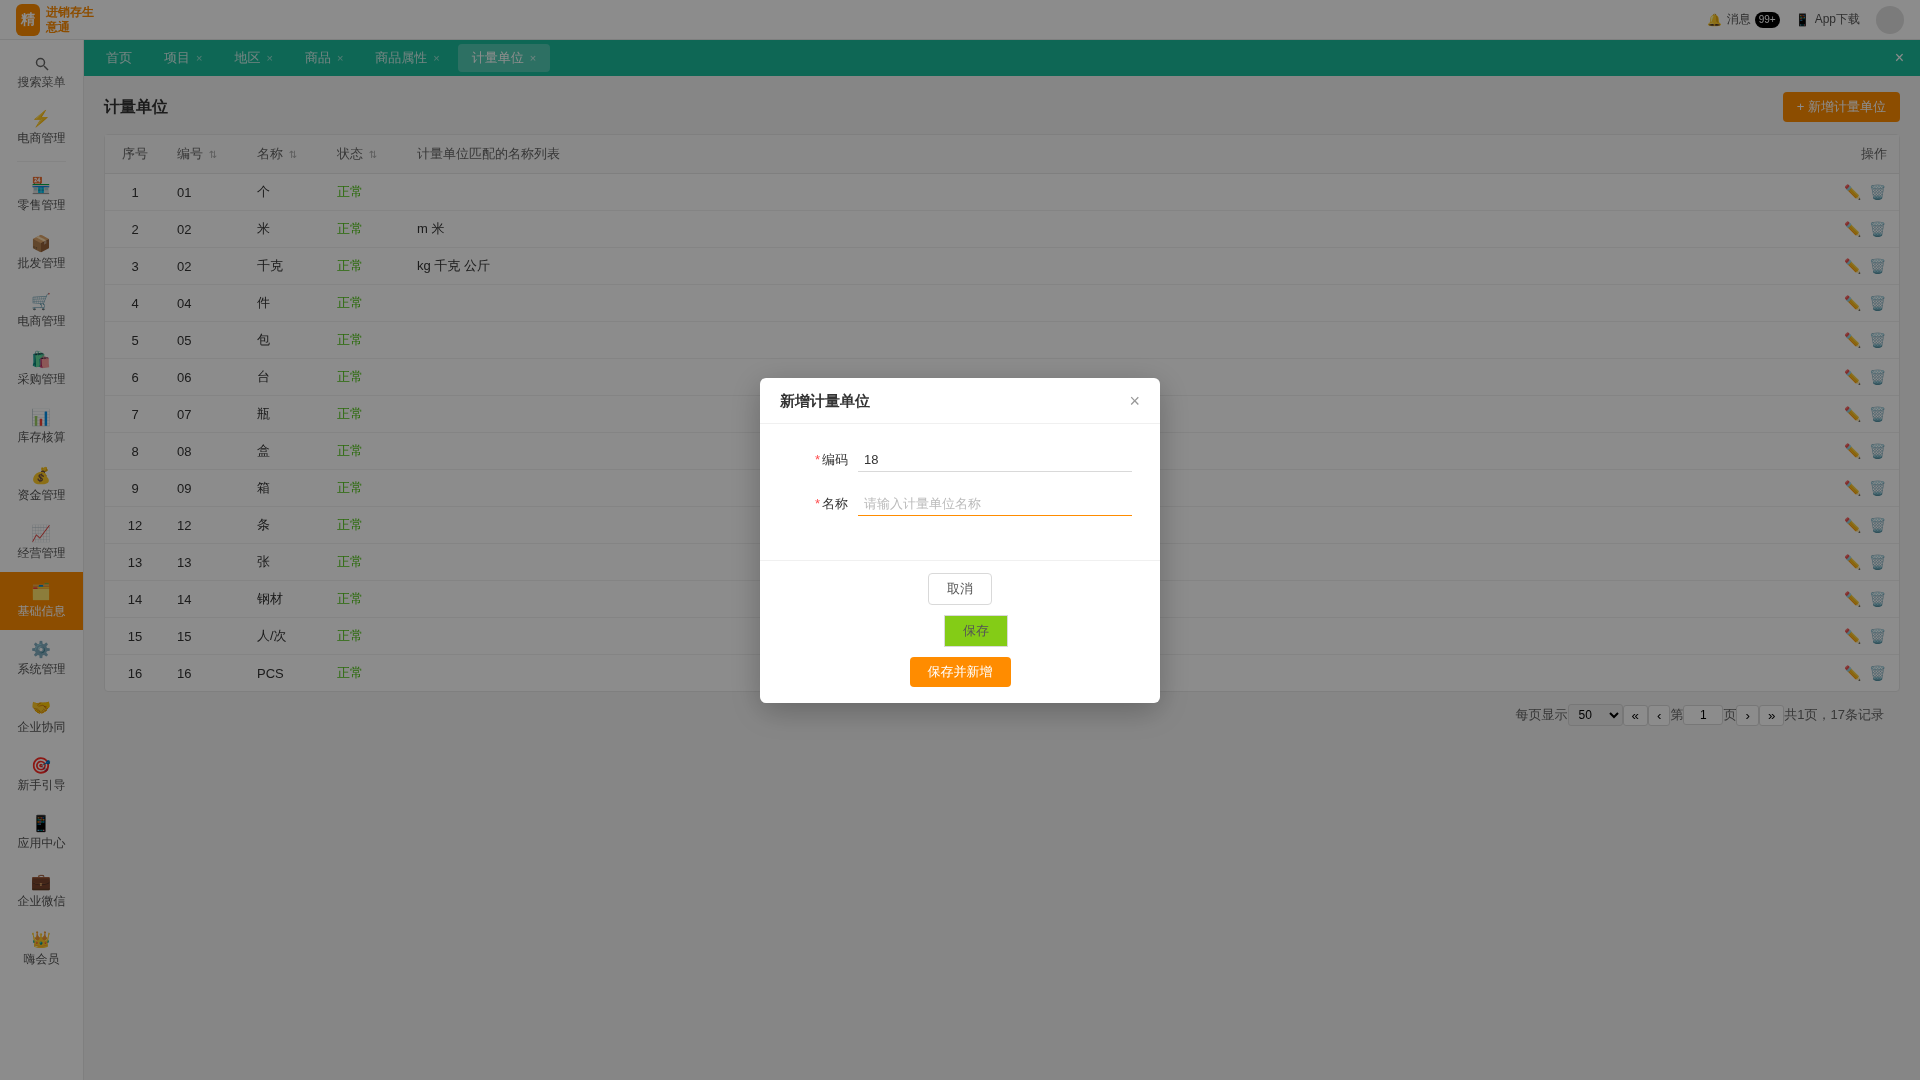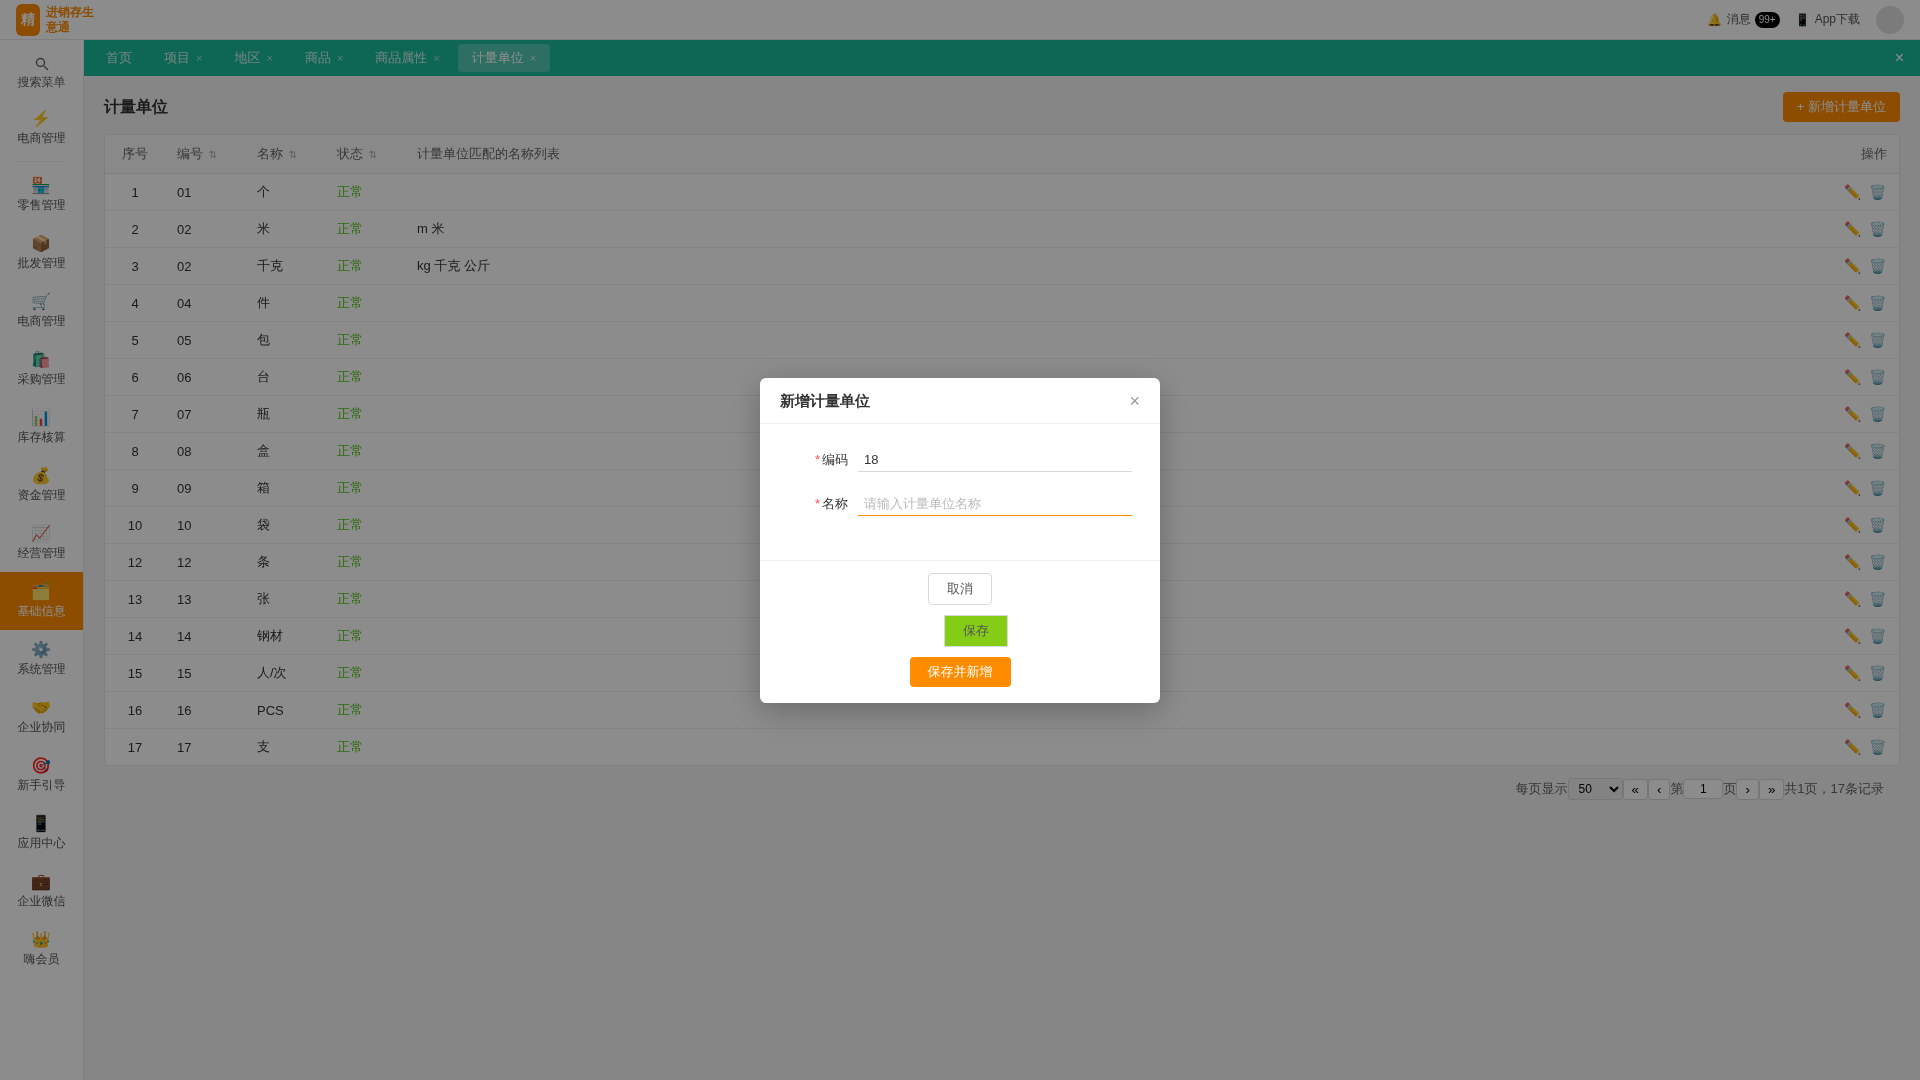--- a/index.html
+++ b/index.html
@@ -349,33 +349,20 @@
       <td class="col-status"><span class="status-normal">正常</span></td>
       <td class="col-match"></td>
       <td class="col-action">
         <div class="action-btns">
           <span class="action-edit" title="编辑">✏️</span>
           <span class="action-delete" title="删除">🗑️</span>
         </div>
       </td>
     </tr>
               <tr>
-      <td class="col-seq">10</td>
-      <td class="col-code">10</td>
-      <td class="col-name">袋</td>
-      <td class="col-status"><span class="status-normal">正常</span></td>
-      <td class="col-match"></td>
-      <td class="col-action">
-        <div class="action-btns">
-          <span class="action-edit" title="编辑">✏️</span>
-          <span class="action-delete" title="删除">🗑️</span>
-        </div>
-      </td>
-    </tr>
-              <tr>
       <td class="col-seq">12</td>
       <td class="col-code">12</td>
       <td class="col-name">条</td>
       <td class="col-status"><span class="status-normal">正常</span></td>
       <td class="col-match"></td>
       <td class="col-action">
         <div class="action-btns">
           <span class="action-edit" title="编辑">✏️</span>
           <span class="action-delete" title="删除">🗑️</span>
         </div>
@@ -417,33 +404,20 @@
         <div class="action-btns">
           <span class="action-edit" title="编辑">✏️</span>
           <span class="action-delete" title="删除">🗑️</span>
         </div>
       </td>
     </tr>
               <tr>
       <td class="col-seq">16</td>
       <td class="col-code">16</td>
       <td class="col-name">PCS</td>
-      <td class="col-status"><span class="status-normal">正常</span></td>
-      <td class="col-match"></td>
-      <td class="col-action">
-        <div class="action-btns">
-          <span class="action-edit" title="编辑">✏️</span>
-          <span class="action-delete" title="删除">🗑️</span>
-        </div>
-      </td>
-    </tr>
-              <tr>
-      <td class="col-seq">17</td>
-      <td class="col-code">17</td>
-      <td class="col-name">支</td>
       <td class="col-status"><span class="status-normal">正常</span></td>
       <td class="col-match"></td>
       <td class="col-action">
         <div class="action-btns">
           <span class="action-edit" title="编辑">✏️</span>
           <span class="action-delete" title="删除">🗑️</span>
         </div>
       </td>
     </tr>
             </tbody>

